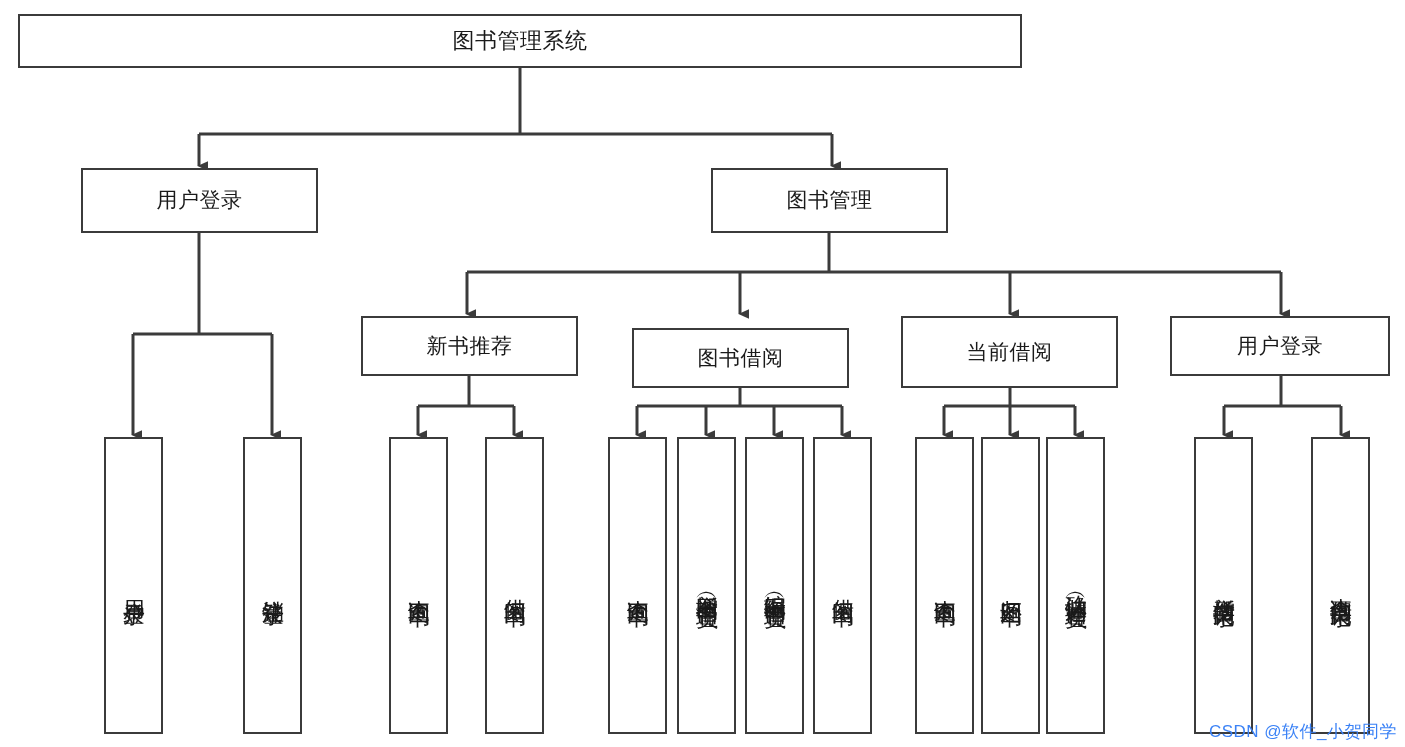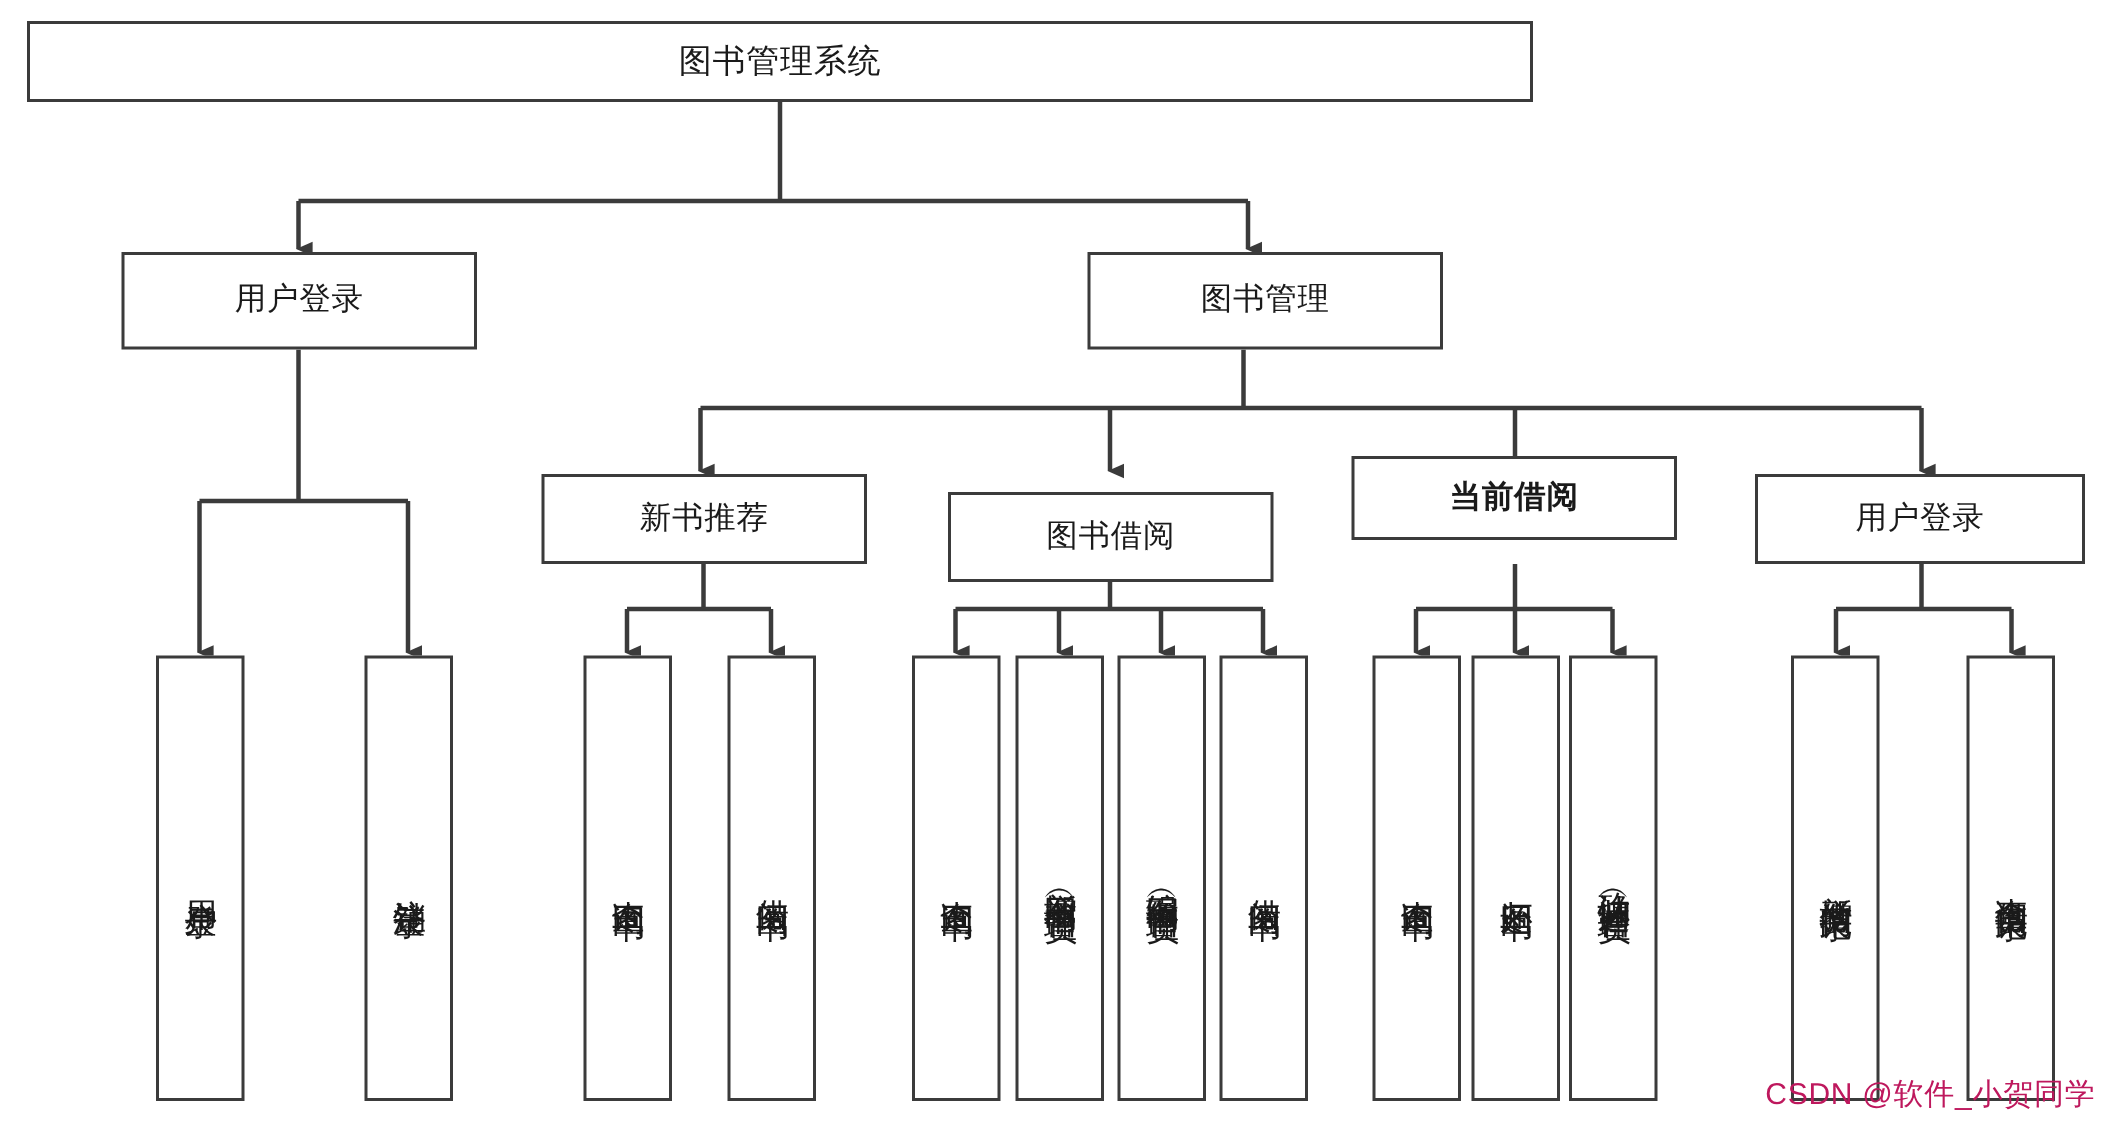--- a/index.html
+++ b/index.html
@@ -61,22 +61,22 @@
     text-orientation: upright;
     font-size: 22px;
     line-height: 1.04;
     letter-spacing: 2px;
     white-space: nowrap;
   }
   .watermark {
     position: absolute;
     right: 8px;
     bottom: 4px;
-    font-size: 20px;
-    color: #be185d;
+    font-size: 17px;
+    color: #3b82f6;
     letter-spacing: 0.5px;
     white-space: nowrap;
     user-select: none;
   }
 </style>
 </head>
 <body>
 
 <div id="diagram">
 
@@ -131,33 +131,33 @@
   </svg>
 
   <div class="node h root" style="left:18px; top:14px; width:1004px; height:54px;">
     <span class="label">图书管理系统</span>
   </div>
 
   <div class="node h" style="left:81px; top:168px; width:237px; height:65px;">
     <span class="label">用户登录</span>
   </div>
 
-  <div class="node h" style="left:711px; top:168px; width:237px; height:65px;margin-left:14px;">
+  <div class="node h" style="left:711px; top:168px; width:237px; height:65px;">
     <span class="label">图书管理</span>
   </div>
 
   <div class="node h" style="left:361px; top:316px; width:217px; height:60px;">
     <span class="label">新书推荐</span>
   </div>
 
   <div class="node h" style="left:632px; top:328px; width:217px; height:60px;">
     <span class="label">图书借阅</span>
   </div>
 
-  <div class="node h" style="left:901px; top:304px; width:217px; height:56px;font-weight:bold;">
+  <div class="node h" style="left:901px; top:316px; width:217px; height:72px;">
     <span class="label">当前借阅</span>
   </div>
 
   <div class="node h" style="left:1170px; top:316px; width:220px; height:60px;">
     <span class="label">用户登录</span>
   </div>
 
   <div class="node v" style="left:104px; top:437px; width:59px; height:297px;">
     <span class="label">用户登录</span>
   </div>

